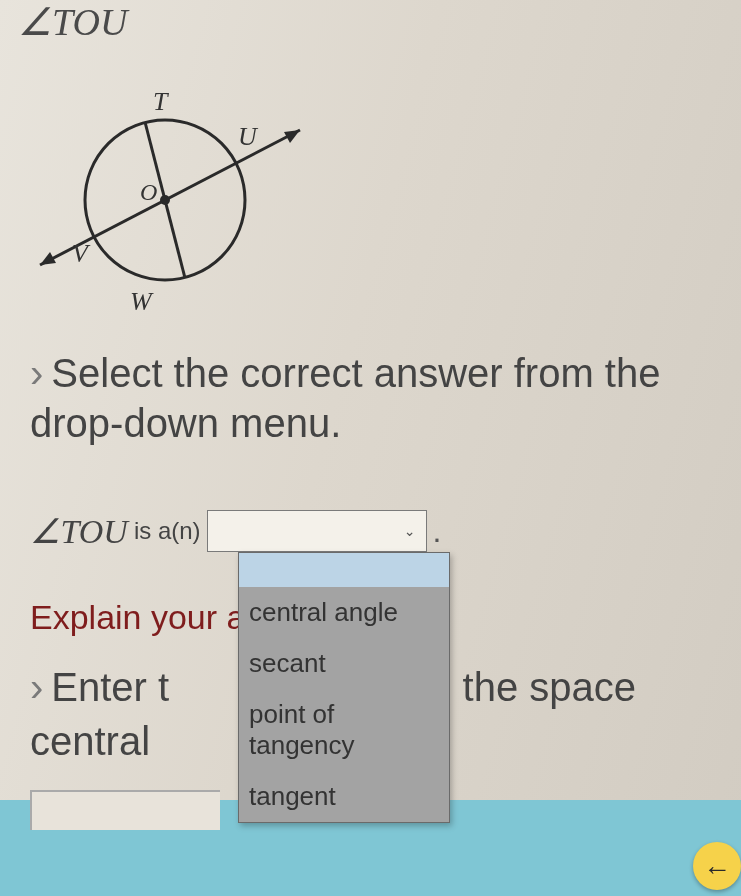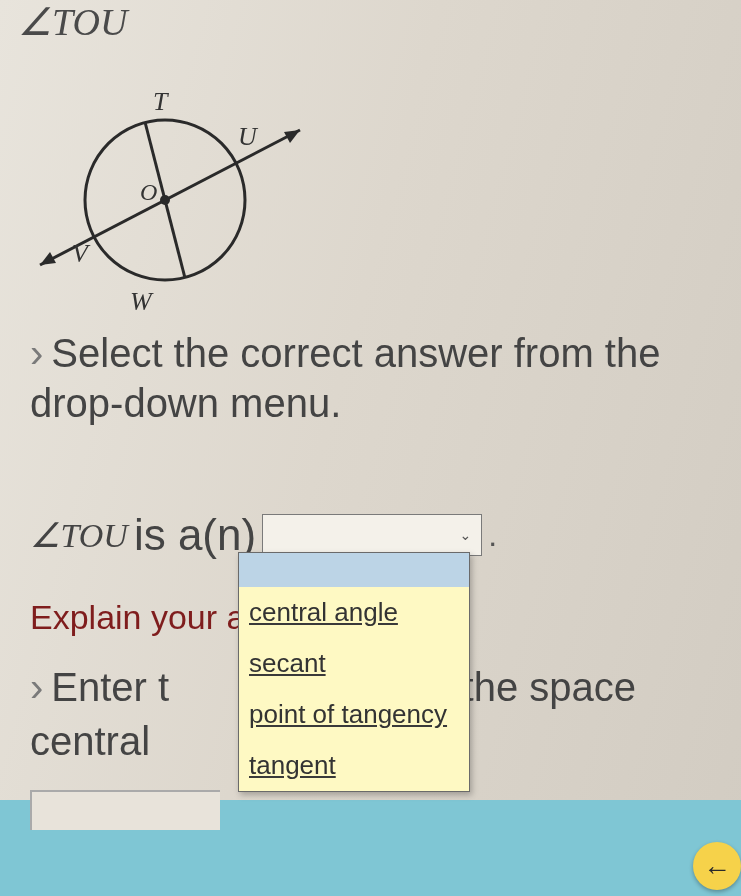--- a/index.html
+++ b/index.html
@@ -25,21 +25,21 @@
     position: absolute;
     left: 20px;
     top: 60px;
     width: 300px;
     height: 260px;
   }
 
   .instruction {
     position: absolute;
     left: 30px;
-    top: 328px;
+    top: 348px;
     right: 0;
     font-size: 40px;
     line-height: 1.25;
     color: #444;
   }
   .instruction .chev {
     color: #7a7a7a;
     margin-right: 8px;
   }
 
@@ -51,21 +51,21 @@
     align-items: center;
     gap: 6px;
   }
   .math-ital {
     font-style: italic;
     font-family: "Times New Roman", serif;
     font-size: 34px;
     color: #444;
   }
   .plain-label {
-    font-size: 44px;
+    font-size: 24px;
     color: #444;
   }
   .dropdown-box {
     position: relative;
     width: 220px;
     height: 42px;
     border: 1px solid #7a7a7a;
     background: #f4f1ea;
     display: flex;
     align-items: center;
@@ -101,26 +101,25 @@
   }
   .enter-row .chev {
     color: #7a7a7a;
     margin-right: 8px;
   }
 
   .dropdown-menu {
     position: absolute;
     left: 238px;
     top: 552px;
-    width: 232px;
-    background: #fef9c3;
+    width: 212px;
+    background: #a3a3a3;
     border: 1px solid #6a6a6a;
     box-shadow: 2px 3px 6px rgba(0,0,0,0.25);
     z-index: 20;
-    text-decoration: underline;
   }
   .dropdown-menu .opt {
     padding: 10px 10px;
     font-size: 26px;
     color: #333;
     cursor: pointer;
   }
   .dropdown-menu .opt.highlighted {
     background: #bcd4e6;
     height: 34px;

